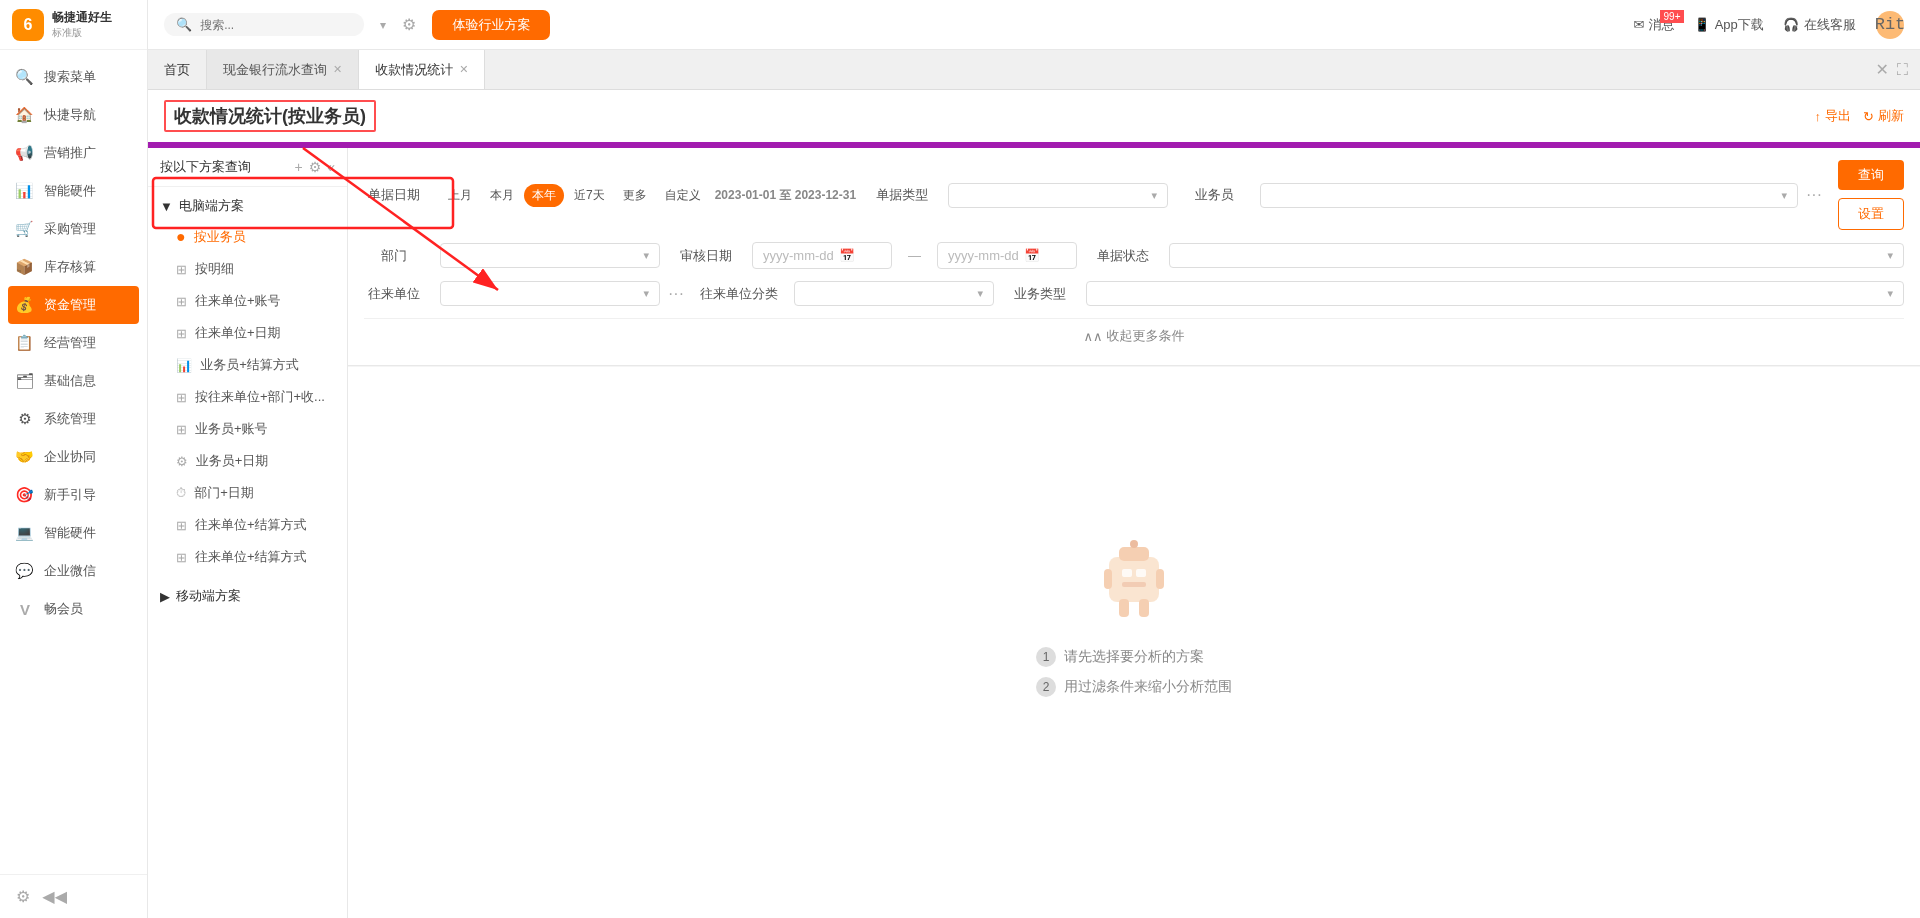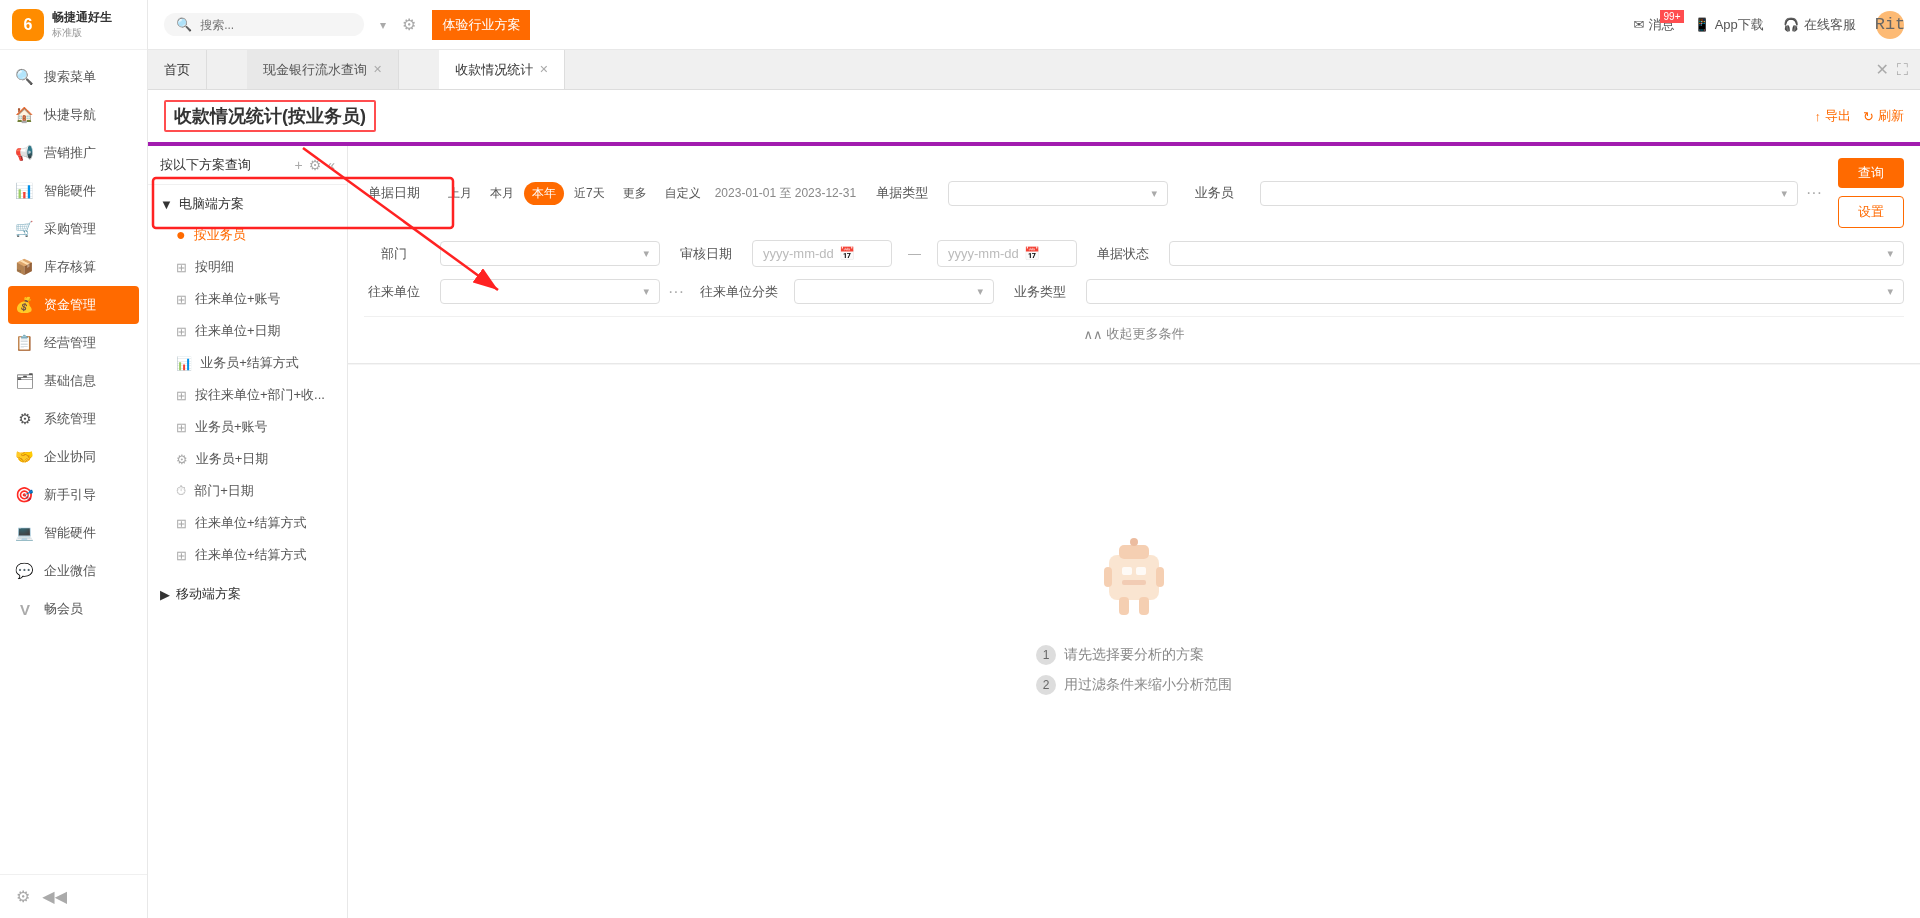--- a/index.html
+++ b/index.html
@@ -41,35 +41,34 @@
     }
     .topbar-search {
       display: flex; align-items: center; gap: 8px;
       background: #f5f5f5; border-radius: 16px; padding: 4px 12px;
       width: 200px;
     }
     .topbar-search input { border: none; background: transparent; font-size: 12px; outline: none; width: 140px; color: #999; }
     .topbar-chevron { color: #aaa; font-size: 12px; cursor: pointer; }
     .topbar-gear { color: #aaa; font-size: 16px; cursor: pointer; }
     .topbar-trial-btn {
-      background: #ff6a00; color: #fff; border: none; border-radius: 0;
-      padding: 6px 10px; font-size: 13px; cursor: pointer;
+      background: #ff6a00; color: #fff; border: none; border-radius: 7px;
+      padding: 6px 20px; font-size: 13px; cursor: pointer;
     }
     .topbar-right { margin-left: auto; display: flex; align-items: center; gap: 20px; }
     .topbar-msg { display: flex; align-items: center; gap: 4px; color: #555; font-size: 13px; cursor: pointer; position: relative; }
     .badge { background: #ff4d4f; color: #fff; font-size: 10px; padding: 1px 4px; border-radius: 0; position: absolute; top: -6px; right: -10px; }
     .topbar-app { display: flex; align-items: center; gap: 4px; color: #555; font-size: 13px; cursor: pointer; }
     .topbar-service { display: flex; align-items: center; gap: 4px; color: #555; font-size: 13px; cursor: pointer; }
 
     
     .tabbar {
       position: fixed; left: 148px; top: 50px; right: 0; height: 40px;
       background: #f0f0f0; display: flex; align-items: stretch; z-index: 99;
       border-bottom: 1px solid #ddd;
-      gap: 40px;
     }
     .tab {
       display: flex; align-items: center; padding: 0 16px; gap: 6px;
       font-size: 13px; color: #555; cursor: pointer; border-right: 1px solid #ddd;
       background: #e8e8e8;
     }
     .tab.home { background: #f0f0f0; color: #333; }
     .tab.active { background: #fff; color: #333; }
     .tab-close { color: #aaa; font-size: 11px; cursor: pointer; }
     .tabbar-actions { margin-left: auto; display: flex; align-items: center; padding: 0 12px; gap: 8px; }
@@ -77,21 +76,21 @@
 
     
     .main {
       position: fixed; left: 148px; top: 90px; right: 0; bottom: 0;
       background: #f5f5f5; overflow: hidden;
     }
 
     
     .page-header {
       background: #fff; padding: 10px 16px; display: flex; align-items: center;
-      justify-content: space-between; border-bottom: 4px solid #a21caf;
+      justify-content: space-between; border-bottom: 6px solid #a21caf;
     }
     .page-title {
       font-size: 18px; font-weight: bold; color: #333;
       border: 2px solid #ff4d4f; padding: 2px 8px; border-radius: 2px;
     }
     .page-actions { display: flex; gap: 12px; align-items: center; }
     .action-btn {
       display: flex; align-items: center; gap: 4px;
       color: #ff6a00; font-size: 13px; cursor: pointer;
     }
@@ -144,21 +143,21 @@
       display: flex; align-items: center; gap: 6px; flex: 0 0 auto;
     }
     .date-tabs { display: flex; gap: 2px; align-items: center; }
     .date-tab {
       padding: 3px 8px; font-size: 12px; color: #555; cursor: pointer;
       border-radius: 3px;
     }
     .date-tab.active {
       background: #ff6a00; color: #fff; border-radius: 12px;
     }
-    .date-range { font-size: 12px; color: #888; }
+    .date-range { font-size: 12px; color: #888; font-weight: bold; }
     .select-box {
       border: 1px solid #ddd; border-radius: 4px; padding: 5px 10px;
       display: flex; align-items: center; gap: 8px; min-width: 200px;
       cursor: pointer; background: #fff; font-size: 13px; color: #333;
     }
     .select-box .placeholder { color: #bbb; }
     .select-box .chevron { margin-left: auto; color: #aaa; font-size: 11px; }
     .date-input {
       border: 1px solid #ddd; border-radius: 4px; padding: 5px 10px;
       display: flex; align-items: center; gap: 6px; min-width: 140px;

